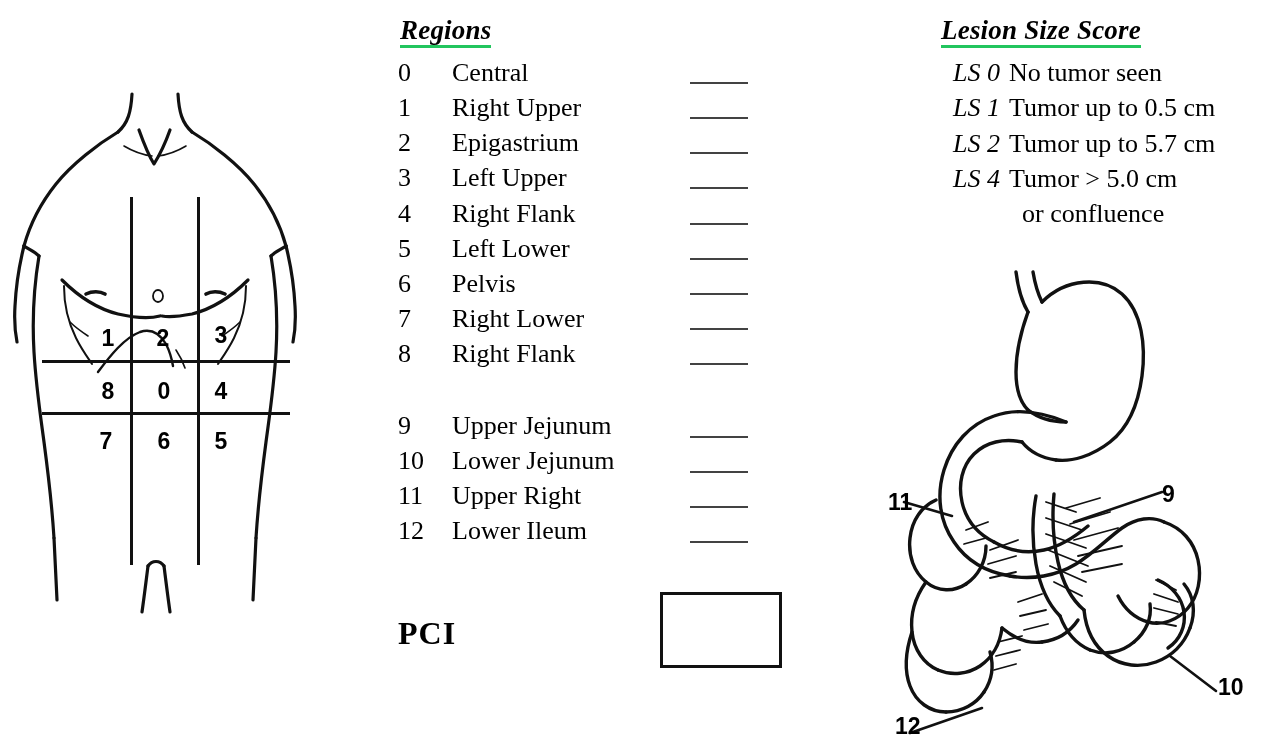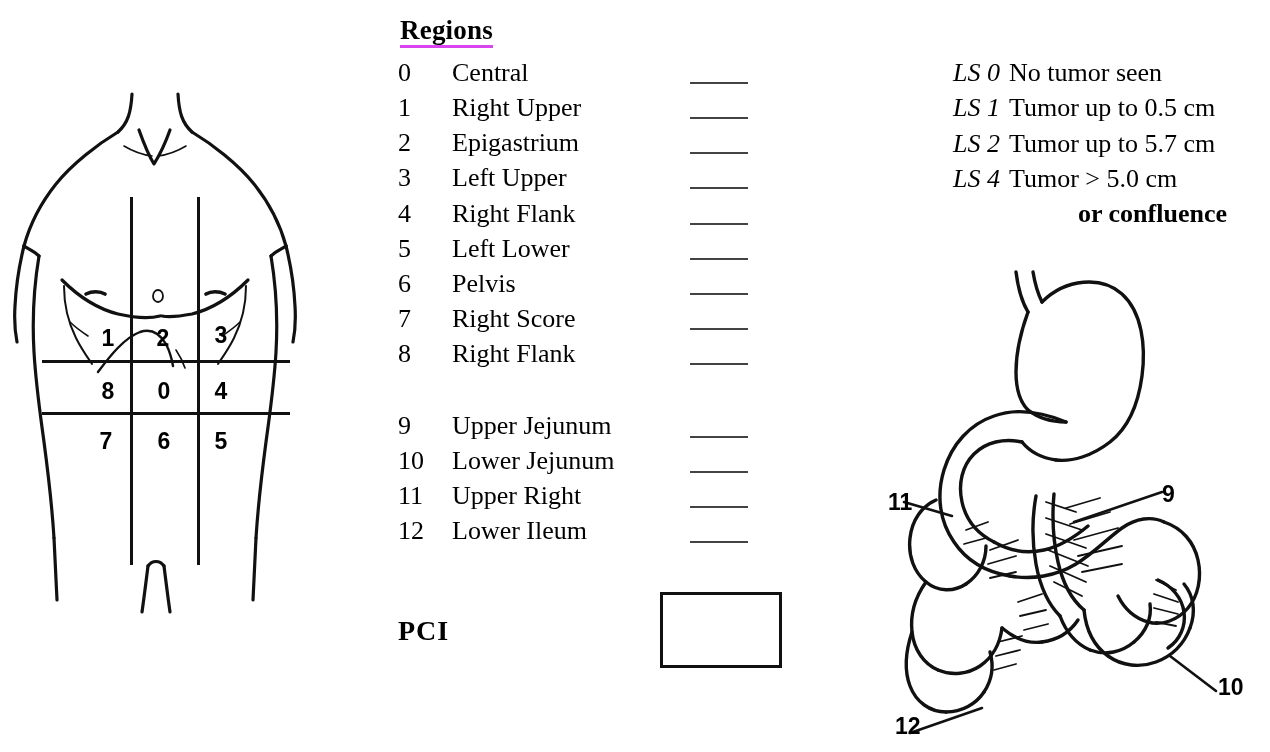--- a/index.html
+++ b/index.html
@@ -25,23 +25,24 @@
 
   
   .abs { position: absolute; }
 
   
   .col-header {
     font-size: 27px;
     font-weight: bold;
     letter-spacing: 0.2px;
     white-space: nowrap;
-    border-bottom: 3px solid #d946ef;
+    border-bottom: 3px solid #22c55e;
     padding-bottom: 1px;
     line-height: 1.05;
+    font-style: italic;
   }
 
   
   .region-row {
     position: absolute;
     height: 35px;
     white-space: nowrap;
     font-size: 26px;
     line-height: 35px;
   }
@@ -89,21 +90,21 @@
   .ls-cont {
     position: absolute;
     white-space: nowrap;
     font-size: 26px;
     line-height: 35px;
   }
 
   
   .pci-label {
     position: absolute;
-    font-size: 28px;
+    font-size: 32px;
     font-weight: bold;
     letter-spacing: 1px;
   }
   .pci-box {
     position: absolute;
     border: 3px solid #111;
     background: #fff;
   }
 
   
@@ -245,21 +246,21 @@
   <div class="region-row" style="left:398px; top:231px;">
     <span class="region-num">5</span>
     <span class="region-label">Left Lower</span>
   </div>
   <div class="region-row" style="left:398px; top:266px;">
     <span class="region-num">6</span>
     <span class="region-label">Pelvis</span>
   </div>
   <div class="region-row" style="left:398px; top:301px;">
     <span class="region-num">7</span>
-    <span class="region-label">Right Score</span>
+    <span class="region-label">Right Lower</span>
   </div>
   <div class="region-row" style="left:398px; top:336px;">
     <span class="region-num">8</span>
     <span class="region-label">Right Flank</span>
   </div>
 
   <div class="region-row" style="left:398px; top:408px;">
     <span class="region-num">9</span>
     <span class="region-label">Upper Jejunum</span>
   </div>
@@ -288,38 +289,39 @@
   <div class="blank-line" style="left:690px; top:363px; width:58px;"></div>
 
   <div class="blank-line" style="left:690px; top:436px; width:58px;"></div>
   <div class="blank-line" style="left:690px; top:471px; width:58px;"></div>
   <div class="blank-line" style="left:690px; top:506px; width:58px;"></div>
   <div class="blank-line" style="left:690px; top:541px; width:58px;"></div>
 
   <div class="pci-label" style="left:398px; top:615px;">PCI</div>
   <div class="pci-box" style="left:660px; top:592px; width:116px; height:70px;"></div>
 
+  <div class="col-header abs" style="left:941px; top:16px;">Lesion Size Score</div>
 
   <div class="ls-row" style="left:941px; top:55px;">
     <span class="ls-code">LS 0</span>
     <span class="ls-desc">No tumor seen</span>
   </div>
   <div class="ls-row" style="left:941px; top:90px;">
     <span class="ls-code">LS 1</span>
     <span class="ls-desc">Tumor up to 0.5 cm</span>
   </div>
   <div class="ls-row" style="left:941px; top:126px;">
     <span class="ls-code">LS 2</span>
     <span class="ls-desc">Tumor up to 5.7 cm</span>
   </div>
   <div class="ls-row" style="left:941px; top:161px;">
     <span class="ls-code">LS 4</span>
     <span class="ls-desc">Tumor &gt; 5.0 cm</span>
   </div>
-  <div class="ls-cont" style="left:1078px; top:196px;font-weight:bold;">or confluence</div>
+  <div class="ls-cont" style="left:1022px; top:196px;">or confluence</div>
 
   <div class="abs" style="left:870px; top:250px; width:400px; height:502px;">
     <svg width="400" height="502" viewBox="0 0 400 502" aria-hidden="true">
       <g fill="none" stroke="#111" stroke-width="3.4" stroke-linecap="round" stroke-linejoin="round">
 
         <path d="M146,22 C148,38 152,52 158,62"></path>
         <path d="M163,22 C165,34 168,44 172,52"></path>
 
         <path d="M172,52 C196,28 232,26 252,44 C272,62 276,96 272,126
                  C268,156 258,178 240,192 C222,206 202,212 186,210"></path>

